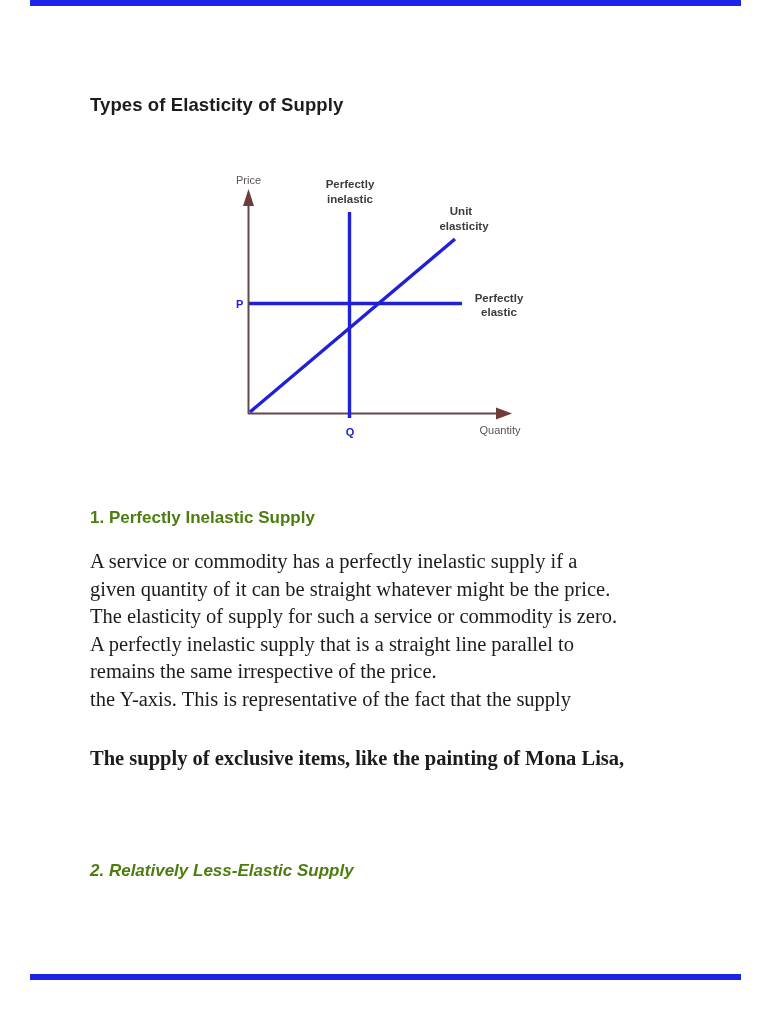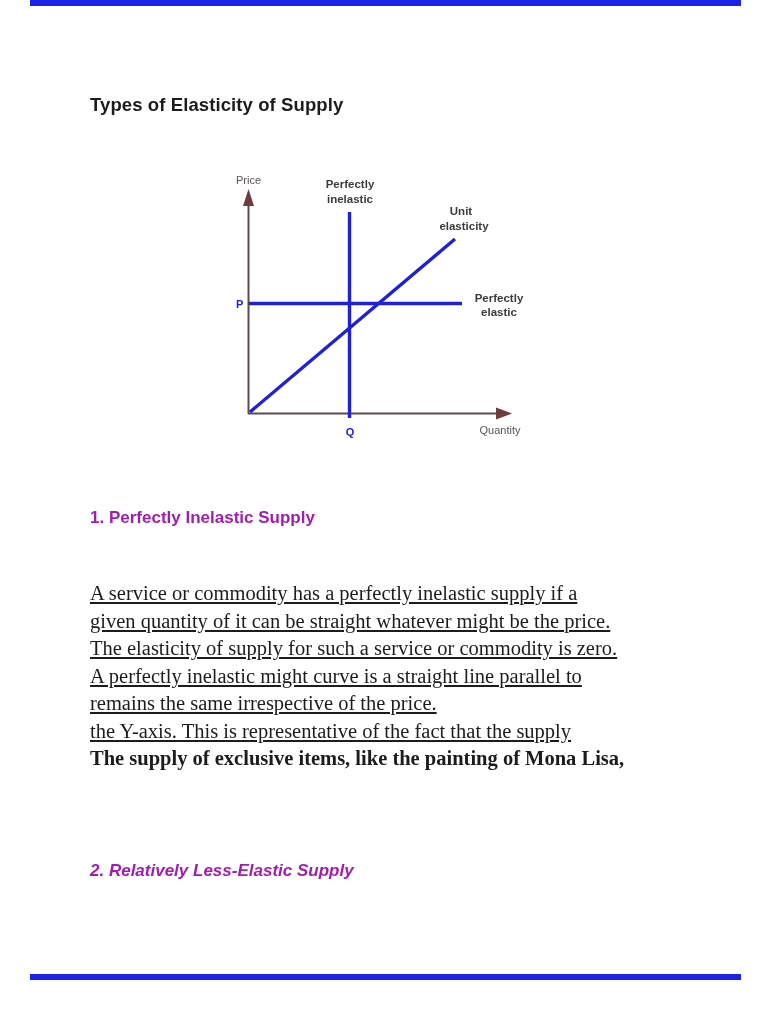--- a/index.html
+++ b/index.html
@@ -34,34 +34,34 @@
     left: 225px;
     top: 165px;
     width: 310px;
     height: 280px;
   }
   .section-heading {
     position: absolute;
     left: 90px;
     font-size: 17px;
     font-weight: bold;
-    color: #a21caf;
+    color: #4d7c0f;
   }
   .heading-1 { top: 508px; }
   .heading-2 { top: 861px; font-style: italic; }
   .body-para {
     position: absolute;
     left: 90px;
     width: 620px;
     font-family: "Liberation Serif", serif;
     font-size: 20.5px;
     line-height: 27.5px;
     color: #1c1c1c;
   }
-  .para-1 { top: 580px; text-decoration: underline; }
+  .para-1 { top: 548px; }
   .para-2 { top: 745px; font-weight: bold; }
   .fig-label { font-family: "Liberation Sans", sans-serif; }
 </style>
 </head>
 <body>
 
 <div class="page">
 
   <div class="edge-bar top" style="background:#1e23e8"></div>
 
@@ -92,21 +92,21 @@
       <text class="fig-label" x="274" y="151" font-size="11.5" font-weight="bold" fill="#3b3b3b" text-anchor="middle">elastic</text>
     </svg>
   </div>
 
   <h2 class="section-heading heading-1">1. Perfectly Inelastic Supply</h2>
 
   <div class="body-para para-1">
     <div>A service or commodity has a perfectly inelastic supply if a</div>
     <div>given quantity of it can be straight whatever might be the price.</div>
     <div>The elasticity of supply for such a service or commodity is zero.</div>
-    <div>A perfectly inelastic might curve is a straight line parallel to</div>
+    <div>A perfectly inelastic supply that is a straight line parallel to</div>
     <div>remains the same irrespective of the price.</div>
     <div>the Y-axis. This is representative of the fact that the supply</div>
   </div>
 
   <div class="body-para para-2">
     <div>The supply of exclusive items, like the painting of Mona Lisa,</div>
   </div>
 
   <h2 class="section-heading heading-2">2. Relatively Less-Elastic Supply</h2>
 

